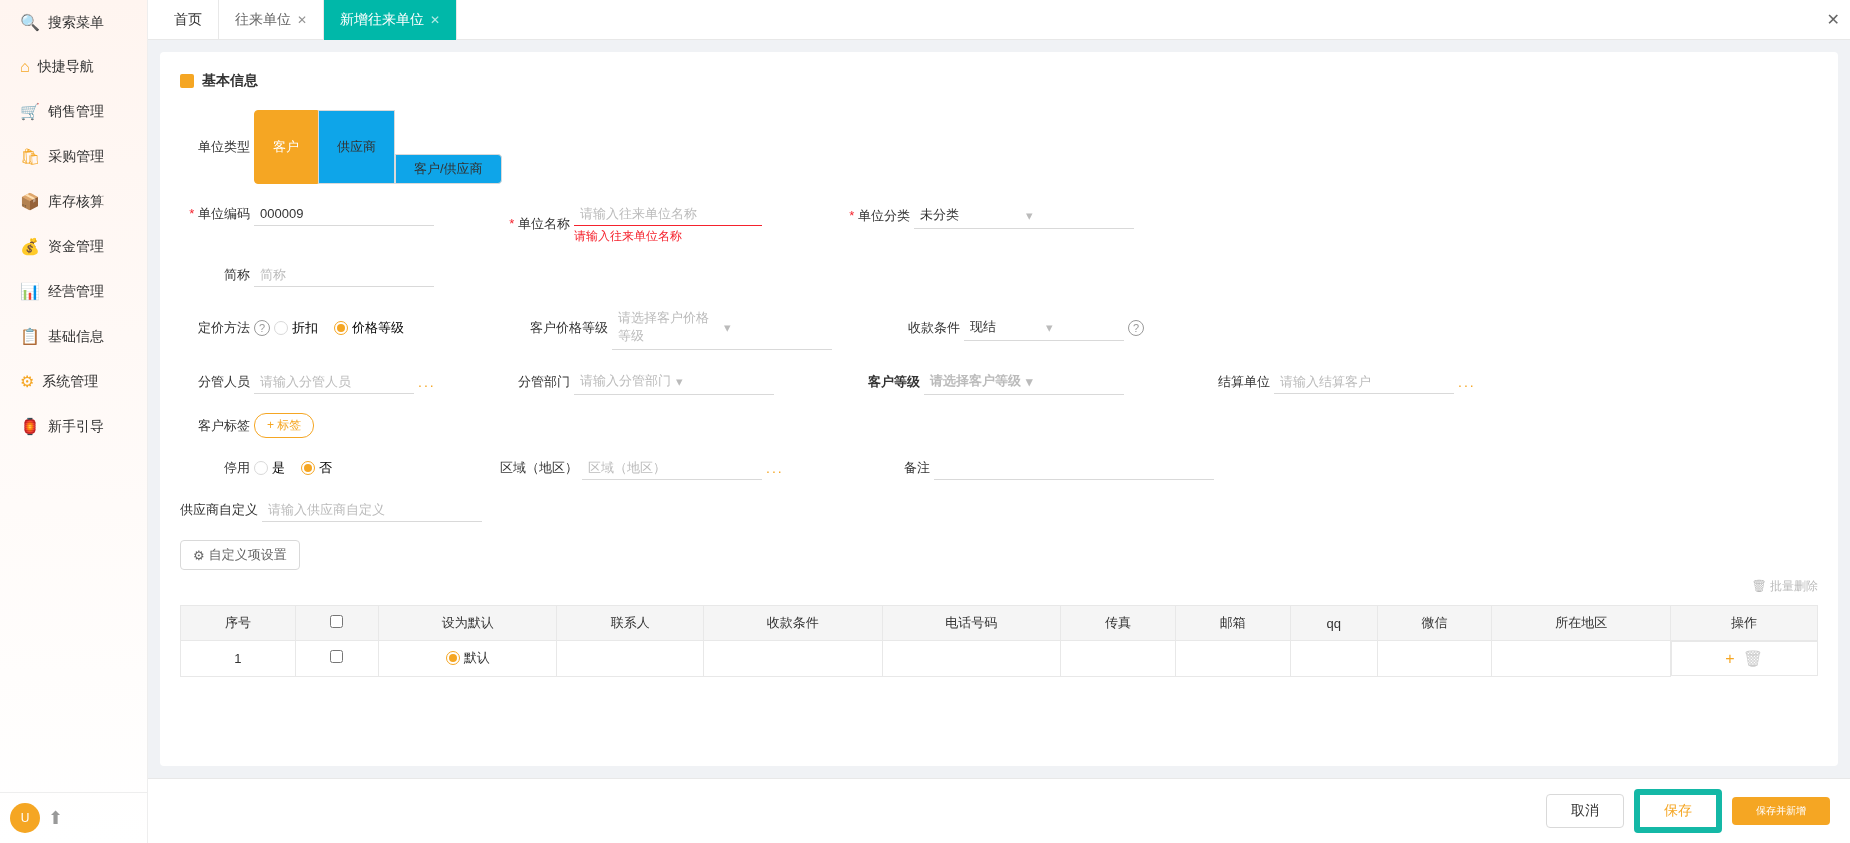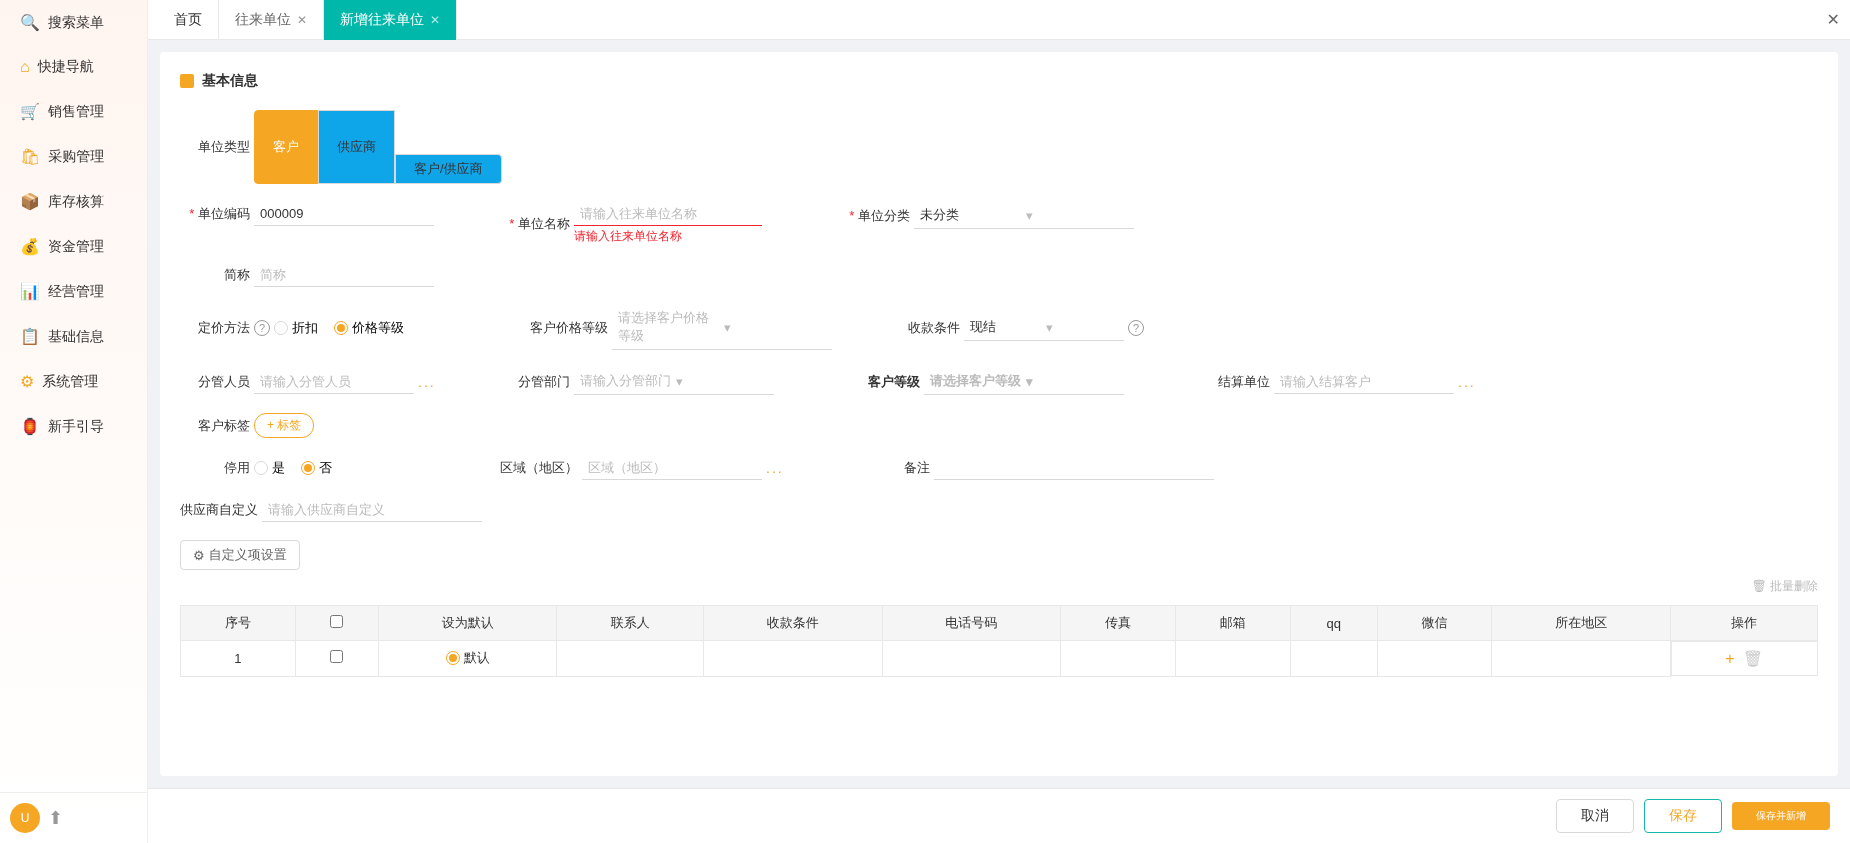--- a/index.html
+++ b/index.html
@@ -204,21 +204,21 @@
     .bottom-toolbar {
       display: flex;
       align-items: center;
       justify-content: flex-end;
       padding: 10px 20px;
       background: #fff;
       border-top: 1px solid #e8e8e8;
       gap: 10px;
     }
     .btn-cancel { border: 1px solid #d9d9d9; background: #fff; color: #333; padding: 7px 24px; border-radius: 4px; cursor: pointer; font-size: 14px; }
-    .btn-save { border: 1px solid #14b8a6; background: #fff; color: #f5a623; padding: 7px 24px; border-radius: 4px; cursor: pointer; font-size: 14px; }
+    .btn-save { border: 6px solid #14b8a6; background: #fff; color: #f5a623; padding: 7px 24px; border-radius: 4px; cursor: pointer; font-size: 14px; }
     .btn-save-new { background: #f5a623; color: #fff; border: none; padding: 7px 24px; border-radius: 4px; cursor: pointer; font-size: 10px; }
 
     
     .custom-btn {
       display: flex; align-items: center; gap: 4px;
       border: 1px solid #d9d9d9; background: #fff;
       padding: 5px 12px; border-radius: 4px; cursor: pointer;
       font-size: 13px; color: #666;
     }
 

